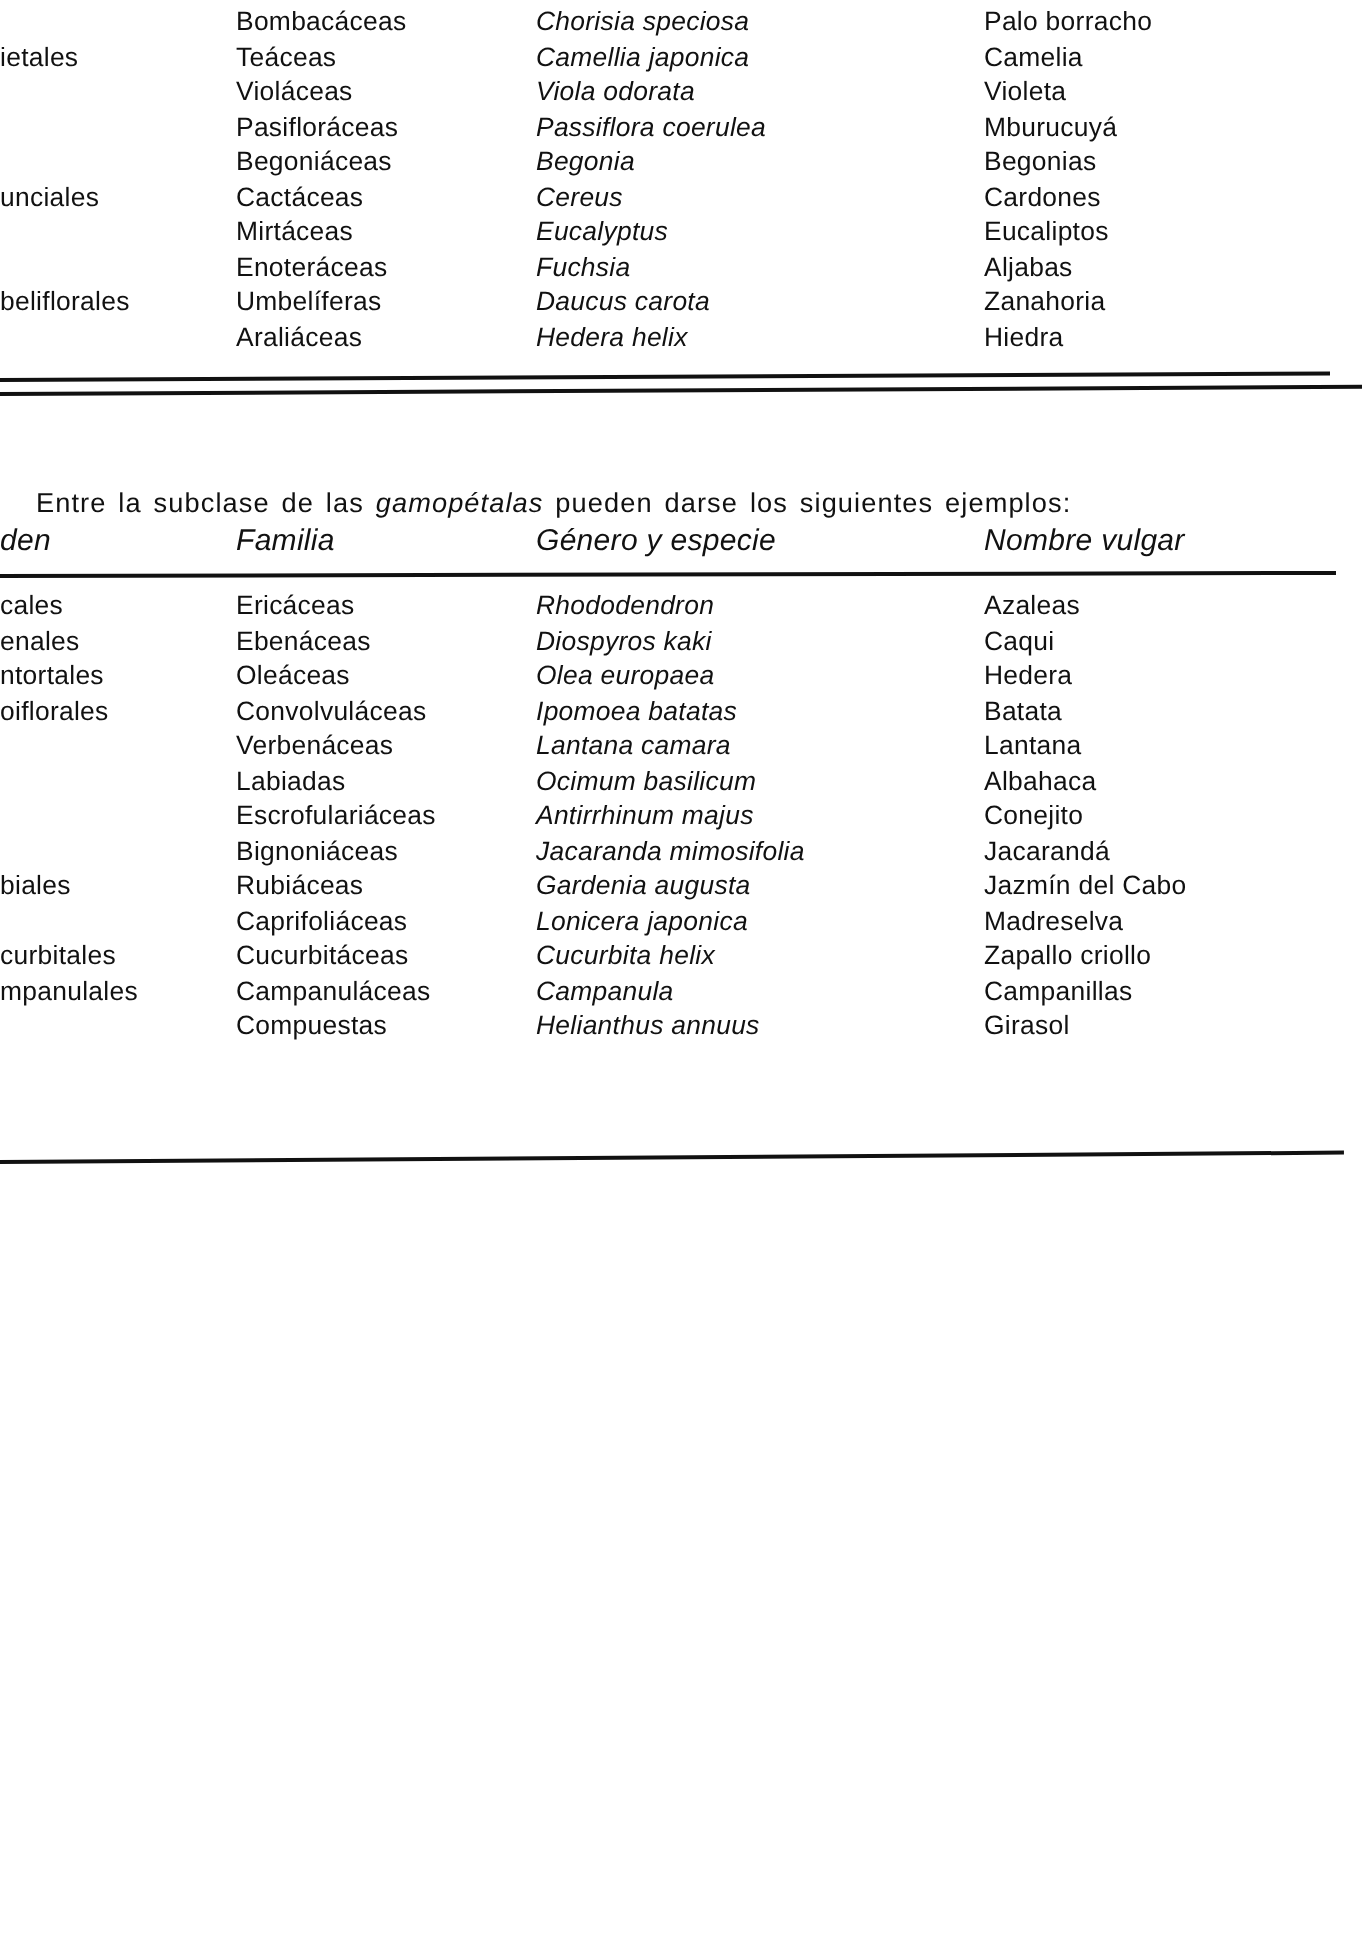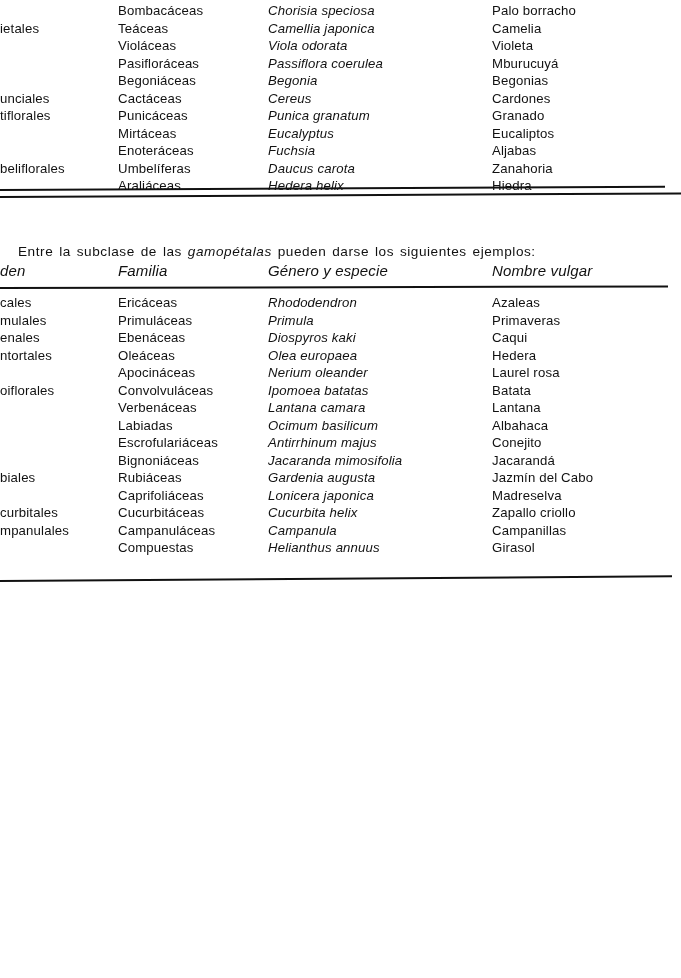--- a/index.html
+++ b/index.html
@@ -141,26 +141,20 @@
         <span class="cell c-genero">Begonia</span>
         <span class="cell c-vulgar">Begonias</span>
       </div>
       <div class="row">
         <span class="cell c-orden">unciales</span>
         <span class="cell c-familia">Cactáceas</span>
         <span class="cell c-genero">Cereus</span>
         <span class="cell c-vulgar">Cardones</span>
       </div>
       <div class="row">
-        <span class="cell c-orden">tiflorales</span>
-        <span class="cell c-familia">Punicáceas</span>
-        <span class="cell c-genero">Punica granatum</span>
-        <span class="cell c-vulgar">Granado</span>
-      </div>
-      <div class="row">
         <span class="cell c-orden"></span>
         <span class="cell c-familia">Mirtáceas</span>
         <span class="cell c-genero">Eucalyptus</span>
         <span class="cell c-vulgar">Eucaliptos</span>
       </div>
       <div class="row">
         <span class="cell c-orden"></span>
         <span class="cell c-familia">Enoteráceas</span>
         <span class="cell c-genero">Fuchsia</span>
         <span class="cell c-vulgar">Aljabas</span>
@@ -196,44 +190,32 @@
   <div class="rule rule-thick" id="rule-table2-head"></div>
 
   <div class="tbl" id="table-gamopetalas-body">
       <div class="row">
         <span class="cell c-orden">cales</span>
         <span class="cell c-familia">Ericáceas</span>
         <span class="cell c-genero">Rhododendron</span>
         <span class="cell c-vulgar">Azaleas</span>
       </div>
       <div class="row">
-        <span class="cell c-orden">mulales</span>
-        <span class="cell c-familia">Primuláceas</span>
-        <span class="cell c-genero">Primula</span>
-        <span class="cell c-vulgar">Primaveras</span>
-      </div>
-      <div class="row">
         <span class="cell c-orden">enales</span>
         <span class="cell c-familia">Ebenáceas</span>
         <span class="cell c-genero">Diospyros kaki</span>
         <span class="cell c-vulgar">Caqui</span>
       </div>
       <div class="row">
         <span class="cell c-orden">ntortales</span>
         <span class="cell c-familia">Oleáceas</span>
         <span class="cell c-genero">Olea europaea</span>
         <span class="cell c-vulgar">Hedera</span>
       </div>
       <div class="row">
-        <span class="cell c-orden"></span>
-        <span class="cell c-familia">Apocináceas</span>
-        <span class="cell c-genero">Nerium oleander</span>
-        <span class="cell c-vulgar">Laurel rosa</span>
-      </div>
-      <div class="row">
         <span class="cell c-orden">oiflorales</span>
         <span class="cell c-familia">Convolvuláceas</span>
         <span class="cell c-genero">Ipomoea batatas</span>
         <span class="cell c-vulgar">Batata</span>
       </div>
       <div class="row">
         <span class="cell c-orden"></span>
         <span class="cell c-familia">Verbenáceas</span>
         <span class="cell c-genero">Lantana camara</span>
         <span class="cell c-vulgar">Lantana</span>

